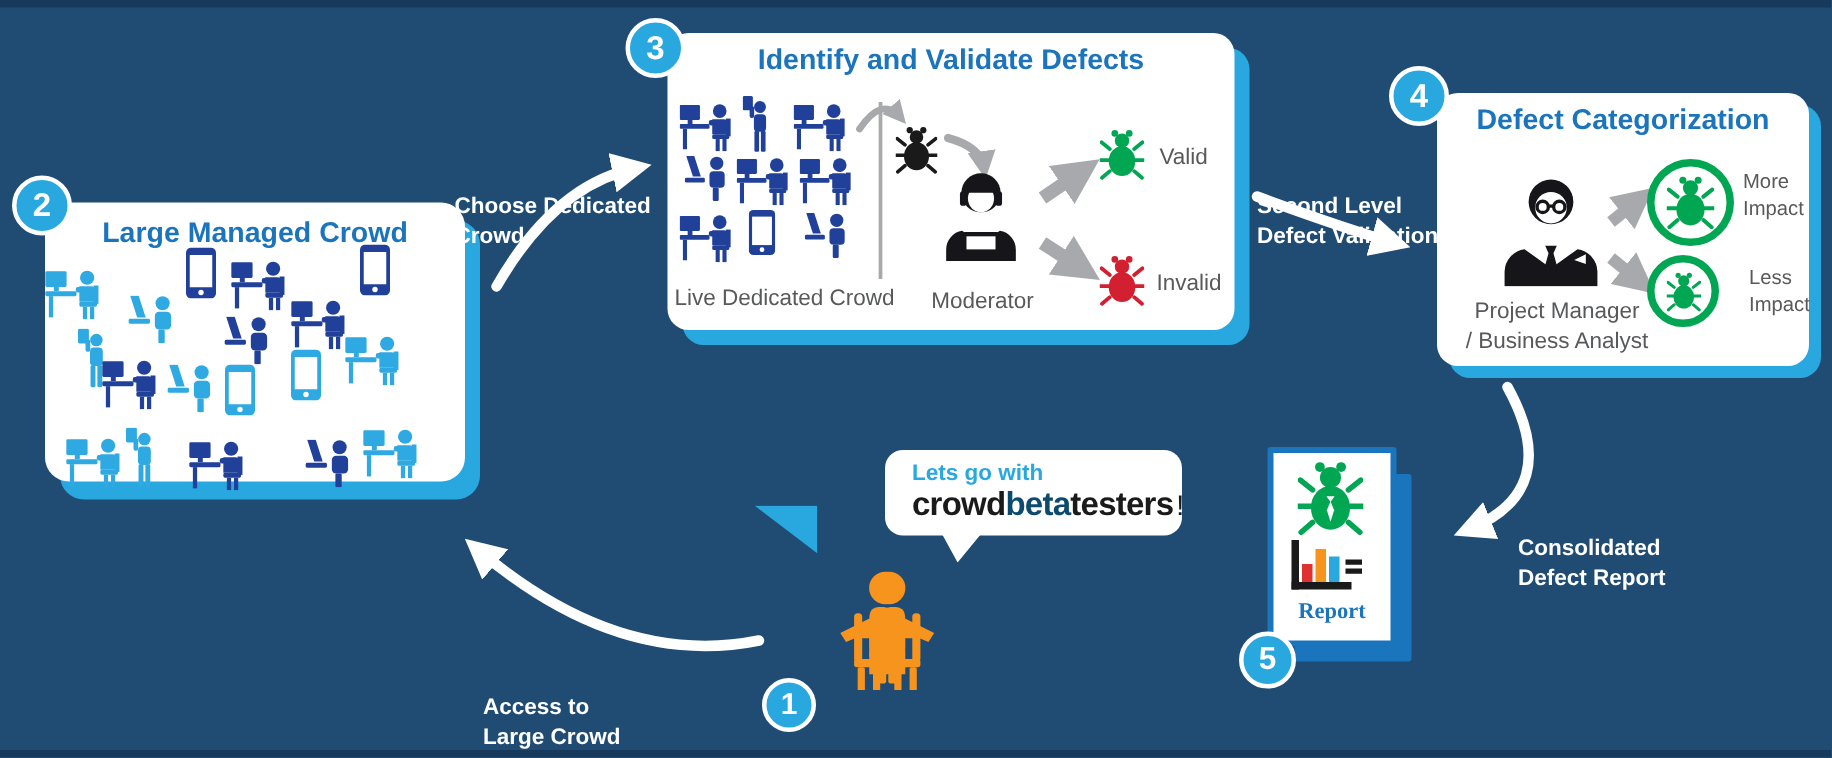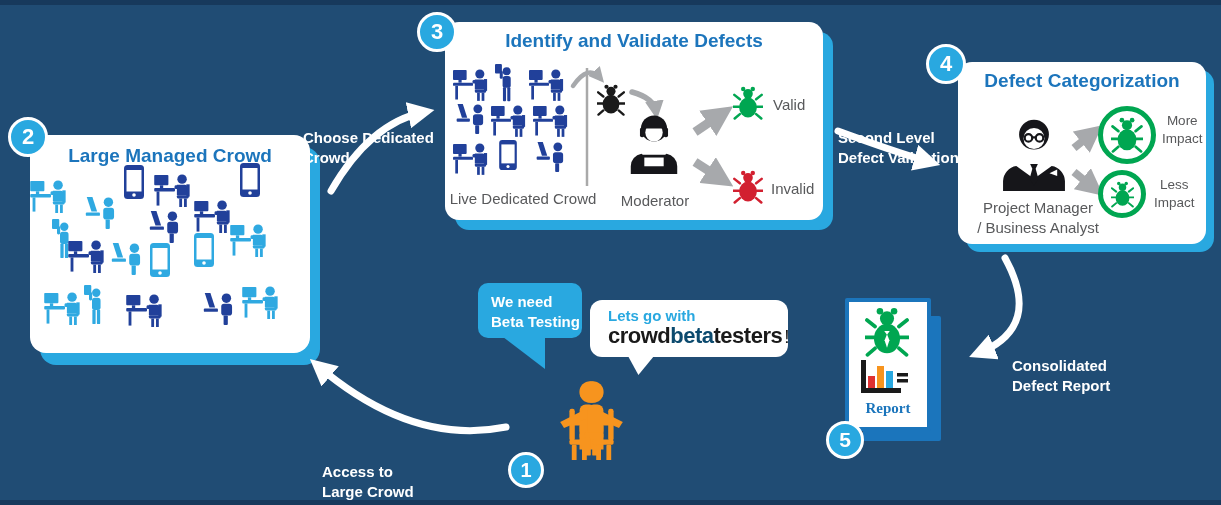--- a/index.html
+++ b/index.html
@@ -5,21 +5,21 @@
   html,body{margin:0;padding:0;background:#204C74;}
   #stage{position:relative;width:1221px;height:505px;background:#204C74;overflow:hidden;
          font-family:"Liberation Sans","DejaVu Sans",sans-serif;}
   .edge{position:absolute;left:0;width:100%;height:5px;background:#17395C;}
   .panel{position:absolute;background:#fff;border-radius:16px;z-index:1;}
   .badge{position:absolute;display:flex;align-items:center;justify-content:center;
          background:#29A8E0;border:3px solid #fff;border-radius:50%;color:#fff;
          font-weight:bold;z-index:6;box-sizing:border-box;}
   .ptitle{position:absolute;left:0;width:100%;text-align:center;color:#1C75BC;
           font-weight:bold;font-size:19px;z-index:2;}
-  .glabel{position:absolute;color:#58595B;font-size:15px;z-index:2;text-align:center;}
+  .glabel{position:absolute;color:#58595B;font-size:15px;z-index:2;}
   .wlabel{position:absolute;color:#fff;font-size:15px;font-weight:bold;line-height:1.3;z-index:2;margin-top:44px;}
   .ml{white-space:pre-line;}
   .ctr{text-align:center;}
   svg.ic{position:absolute;fill:currentColor;z-index:2;}
   svg.layer{position:absolute;left:0;top:0;z-index:2;pointer-events:none;}
   .lb{color:#2FA9E1;} .db{color:#21409A;}
   .ring{position:absolute;border-radius:50%;box-sizing:border-box;border:5px solid #00A651;
         display:flex;align-items:center;justify-content:center;z-index:2;}
   .bubble-blue{position:absolute;background:#29A8E0;border-radius:10px;z-index:4;color:#fff;
                font-weight:bold;font-size:15px;line-height:1.35;padding:9px 0 0 13px;box-sizing:border-box;}
@@ -134,21 +134,21 @@
 
   <div class="wlabel ml" style="left:303px;top:84px;">Choose Dedicated
 Crowd</div>
   <div class="wlabel ml" style="left:838px;top:84px;">Second Level
 Defect Validation</div>
   <div class="wlabel ml" style="left:1012px;top:312px;">Consolidated
 Defect Report</div>
   <div class="wlabel ml" style="left:322px;top:418px;">Access to
 Large Crowd</div>
 
-  <div class="panel" style="left:30px;top:135px;width:280px;height:218px;box-shadow:10px 12px 0 #29A8E0;">
+  <div class="panel" style="left:30px;top:135px;width:280px;height:186px;box-shadow:10px 12px 0 #29A8E0;">
     <div class="ptitle" style="top:10px;">Large Managed Crowd</div>
     <svg class="ic lb" style="left:0px;top:44px" width="42" height="34">
         <use href="#sy-desk"></use>
       </svg>
     <svg class="ic lb" style="left:50px;top:62px" width="38" height="32">
         <use href="#sy-laptop"></use>
       </svg>
     <svg class="ic db" style="left:94px;top:30px" width="20" height="34">
         <use href="#sy-phone"></use>
       </svg>
@@ -281,21 +281,21 @@
           <use href="#sy-bug"></use>
         </svg>
     </div>
     <div class="glabel ml" style="left:204px;top:50px;font-size:13.5px;line-height:1.3;">More
 Impact</div>
     <div class="ring" style="left:140px;top:108px;width:48px;height:48px;">
       <svg class="ic" style="position:static;color:#00A651" width="23" height="27">
           <use href="#sy-bug"></use>
         </svg>
     </div>
-    <div class="glabel ml" style="left:196px;top:114px;font-size:13.5px;line-height:1.3;">Less
+    <div class="glabel ml" style="left:208px;top:114px;font-size:13.5px;line-height:1.3;">Less
 Impact</div>
   </div>
   <div class="badge" style="left:926px;top:44px;width:40px;height:40px;font-size:22px;">4</div>
 
   <div class="page-back" style="left:863px;top:316px;width:78px;height:125px;"></div>
   <div class="page-front" style="left:845px;top:298px;width:78px;height:125px;">
     <svg class="ic" style="left:16px;top:5px;color:#00A651" width="44" height="50">
       <use href="#sy-bug"></use>
       <path d="M17.5,22 h5 l-2.5,3.5 z" fill="#fff" transform="scale(1.1,1.087)"></path>
       <path d="M20,25 l2.2,5.5 -2.2,7 -2.2,-7 z" fill="#fff" transform="scale(1.1,1.087)"></path>
@@ -306,22 +306,20 @@
       <rect x="9" y="18" width="7" height="12" fill="#E03131"></rect>
       <rect x="18" y="8" width="7" height="22" fill="#F7941E"></rect>
       <rect x="27" y="13" width="7" height="17" fill="#29A8E0"></rect>
       <rect x="38" y="15" width="11" height="3.5" fill="#1A1A1A"></rect>
       <rect x="38" y="21" width="11" height="3.5" fill="#1A1A1A"></rect>
     </svg>
     <div class="report-label" style="top:98px;font-family:Liberation Serif, serif;">Report</div>
   </div>
   <div class="badge" style="left:826px;top:421px;width:38px;height:38px;font-size:21px;">5</div>
 
-  <div class="bubble-blue ml" style="left:478px;top:283px;width:104px;height:55px;">We need
-Beta Testing</div>
   <div class="tail" style="left:503px;top:337px;width:42px;height:32px;background:#29A8E0;clip-path:polygon(0 0,100% 0,100% 100%);"></div>
   <div class="bubble-white" style="left:590px;top:300px;width:198px;height:57px;">
     <div style="color:#29A8E0;font-weight:bold;font-size:15px;">Lets go with</div>
     <div class="brand"><span>crowd</span><span class="beta">beta</span><span>testers</span><span class="bang">!</span></div>
   </div>
   <div class="tail" style="left:628px;top:356px;width:26px;height:19px;background:#fff;clip-path:polygon(0 0,100% 0,40% 100%);"></div>
   <svg class="ic" style="left:528px;top:376px;color:#F7941E;z-index:3" width="132" height="84" viewBox="0 0 132 84">
     <use href="#sy-cust" x="0" y="4"></use>
     <rect x="45" y="43" width="37" height="6.5" rx="1"></rect>
     <rect x="51.5" y="49.5" width="24" height="24"></rect>

